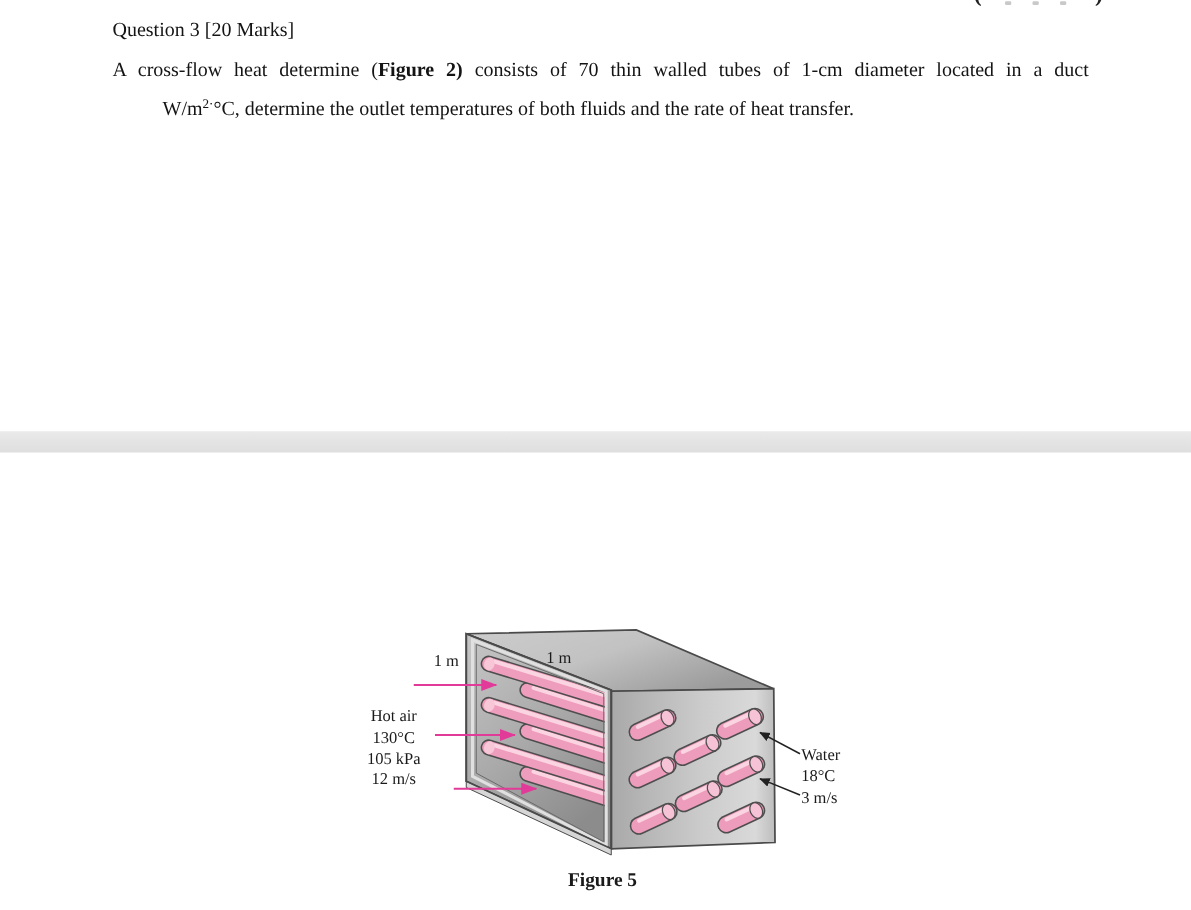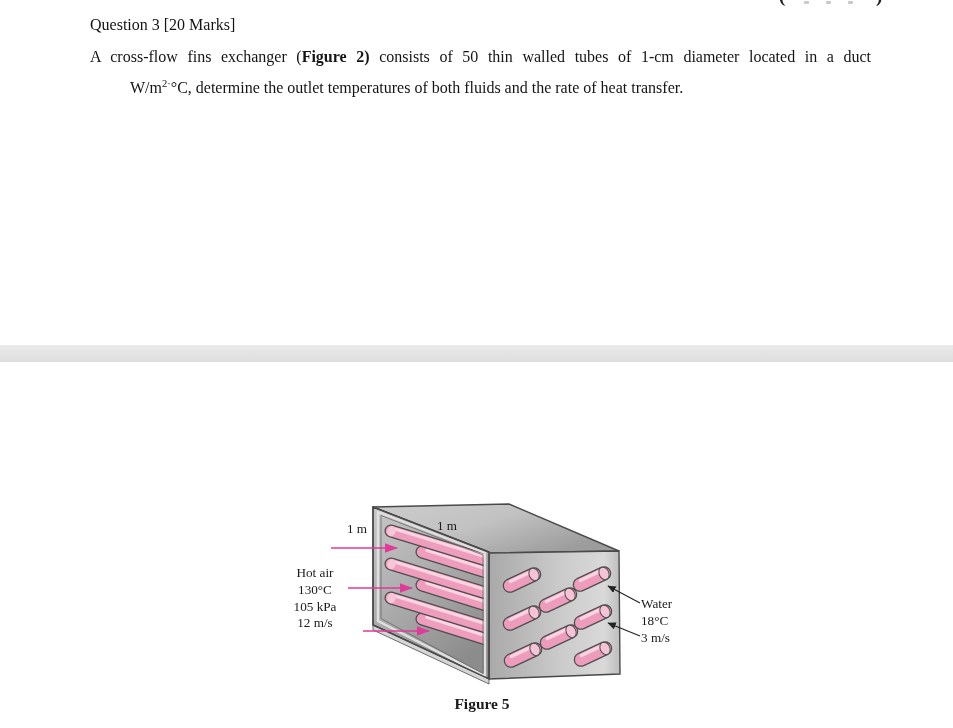--- a/index.html
+++ b/index.html
@@ -30,21 +30,21 @@
 <div id="page">
 
   <span class="cropmark" style="left:779px;">(</span>
   <span class="cropmark" style="left:876px;">)</span>
   <div class="remnant" style="left:804px;"></div>
   <div class="remnant" style="left:826px;"></div>
   <div class="remnant" style="left:848px;"></div>
 
   <div id="qblock">
     <div class="hl">Question 3 [20 Marks]</div>
-    <div class="jl"><span>A cross-flow fins exchanger (</span><b>Figure 2)</b><span> consists of 50 thin walled tubes of 1-cm diameter located in a duct</span></div>
+    <div class="jl"><span>A cross-flow heat determine (</span><b>Figure 2)</b><span> consists of 70 thin walled tubes of 1-cm diameter located in a duct</span></div>
     <div class="ll"><span>W/m</span><sup class="u">2·</sup><span>°C, determine the outlet temperatures of both fluids and the rate of heat transfer.</span></div>
   </div>
 
   <div id="sep"></div>
 
   <svg id="fig" width="400" height="220" viewBox="280 496 400 220">
     <defs>
       <linearGradient id="gTop" x1="0" y1="0" x2="1" y2="0.6">
         <stop offset="0" stop-color="#cccccc"></stop>
           <stop offset="0.5" stop-color="#c2c2c2"></stop>

